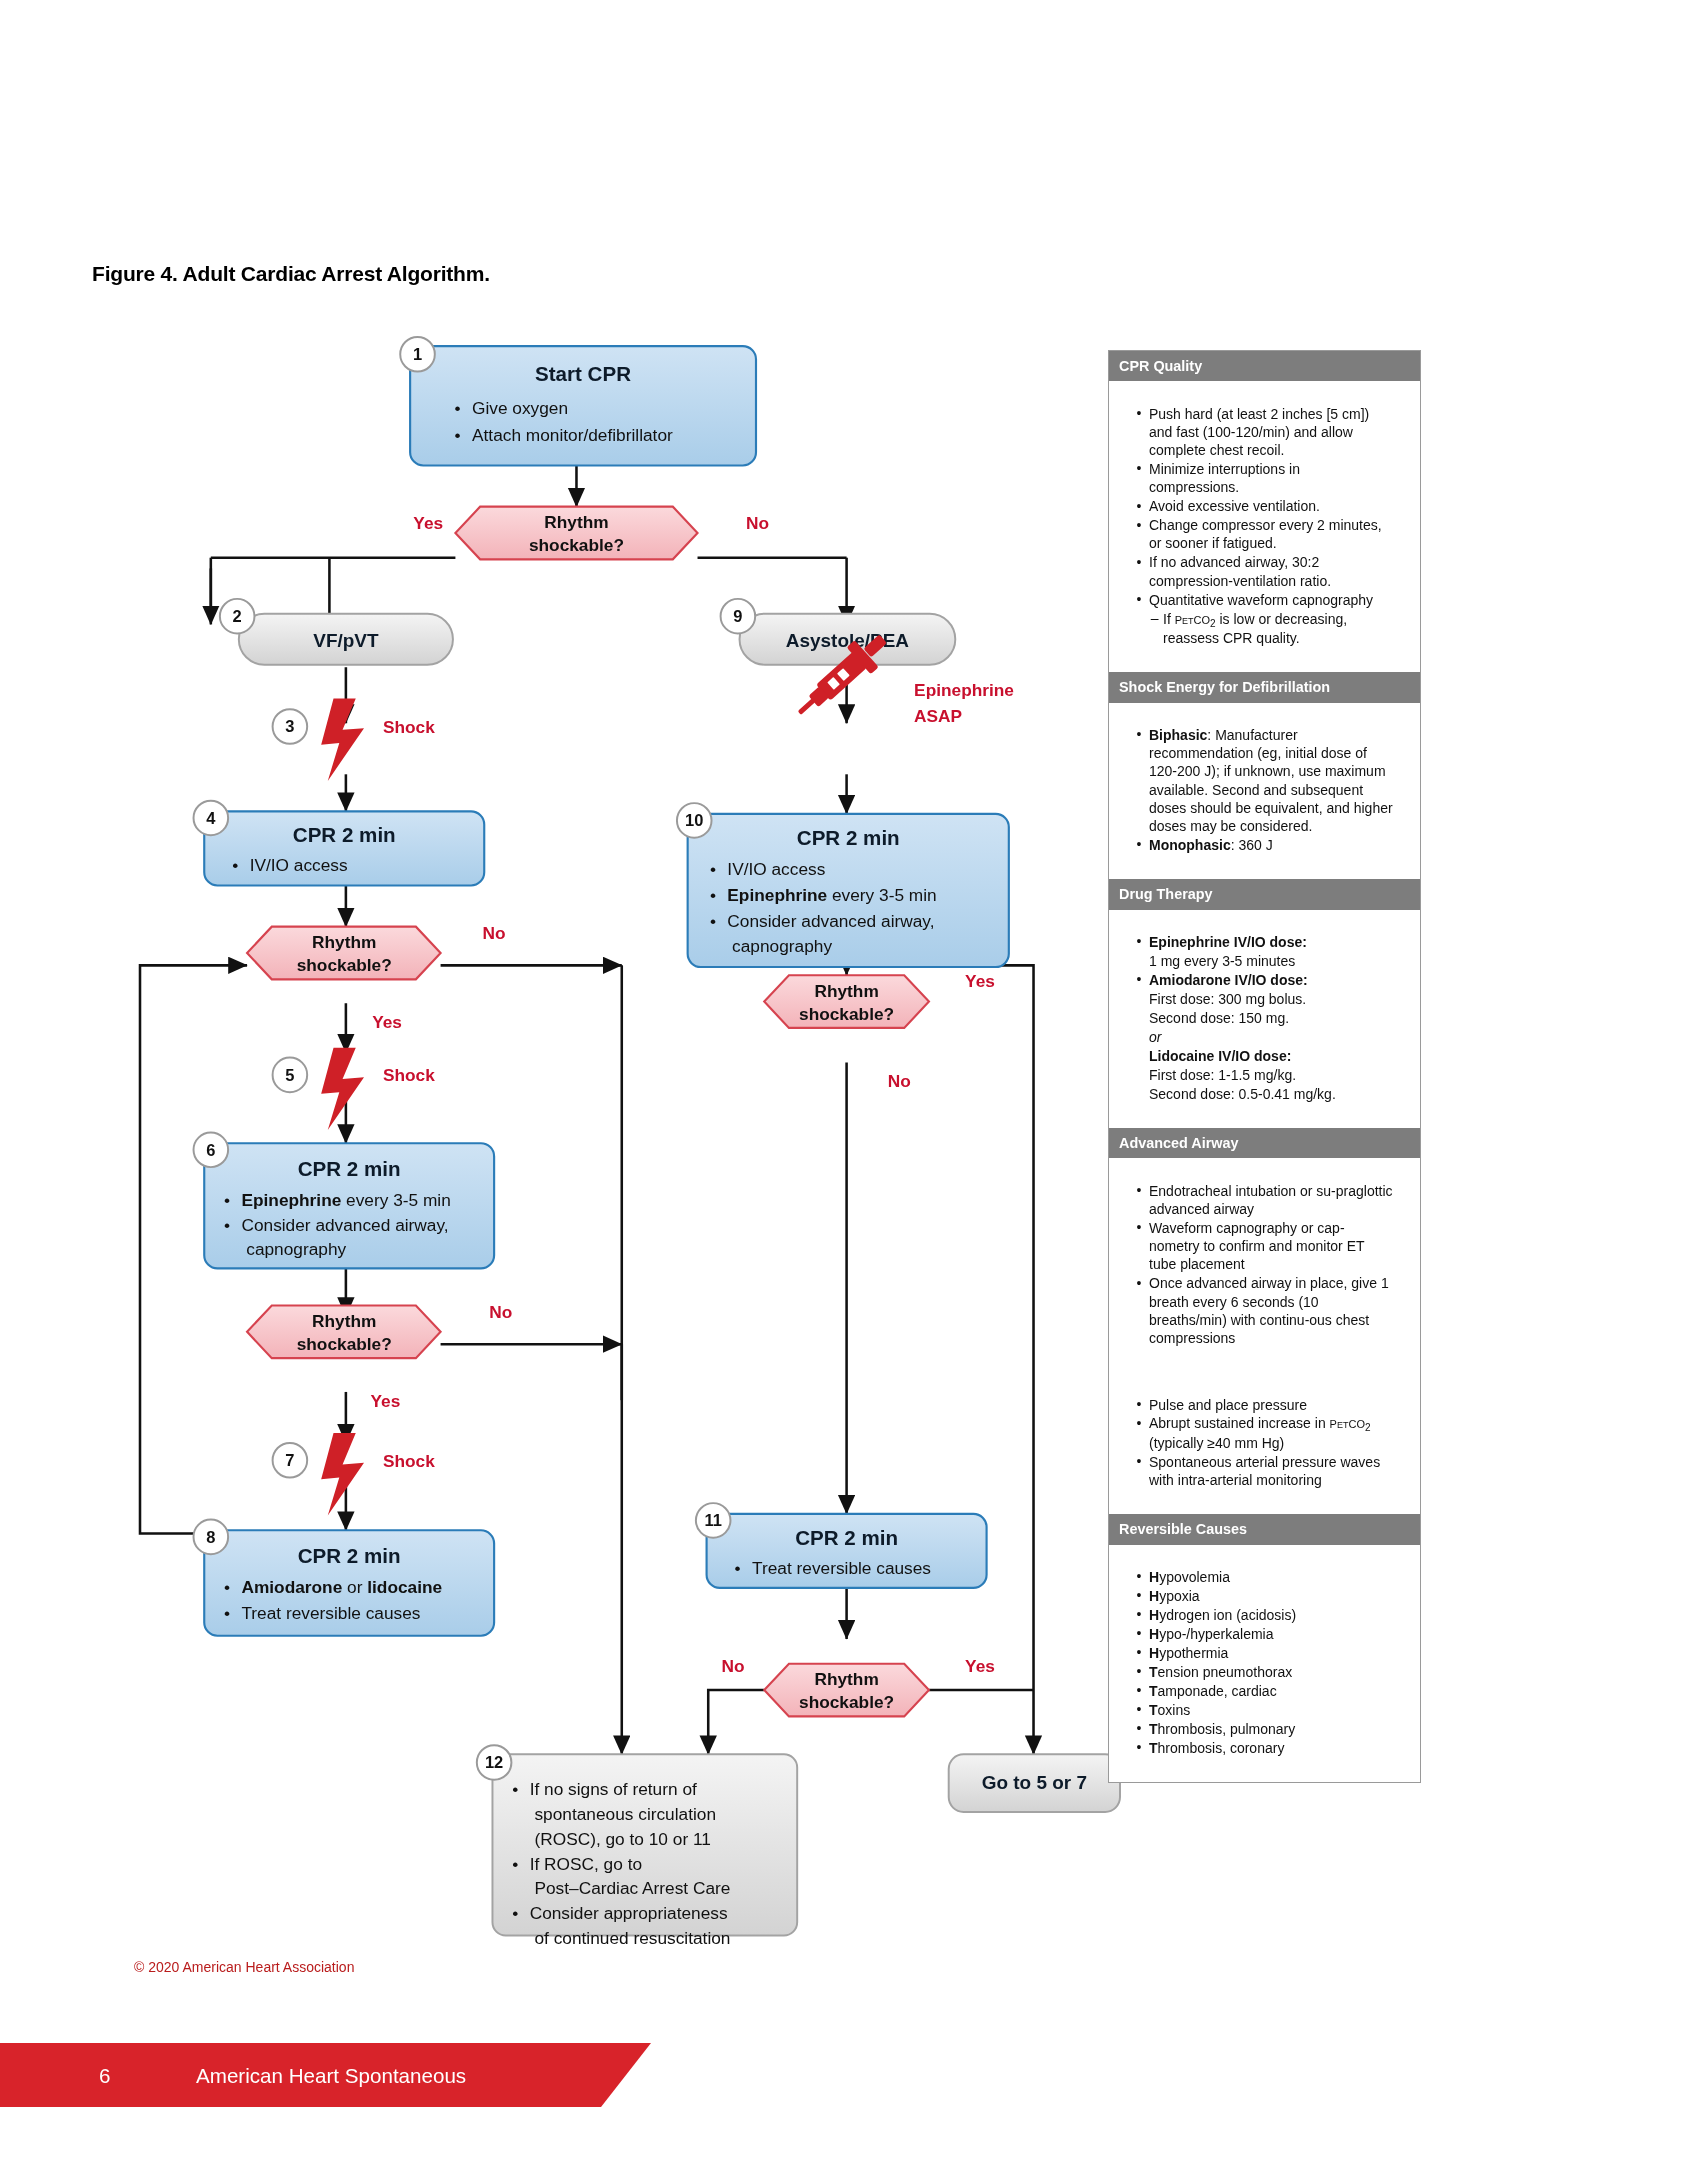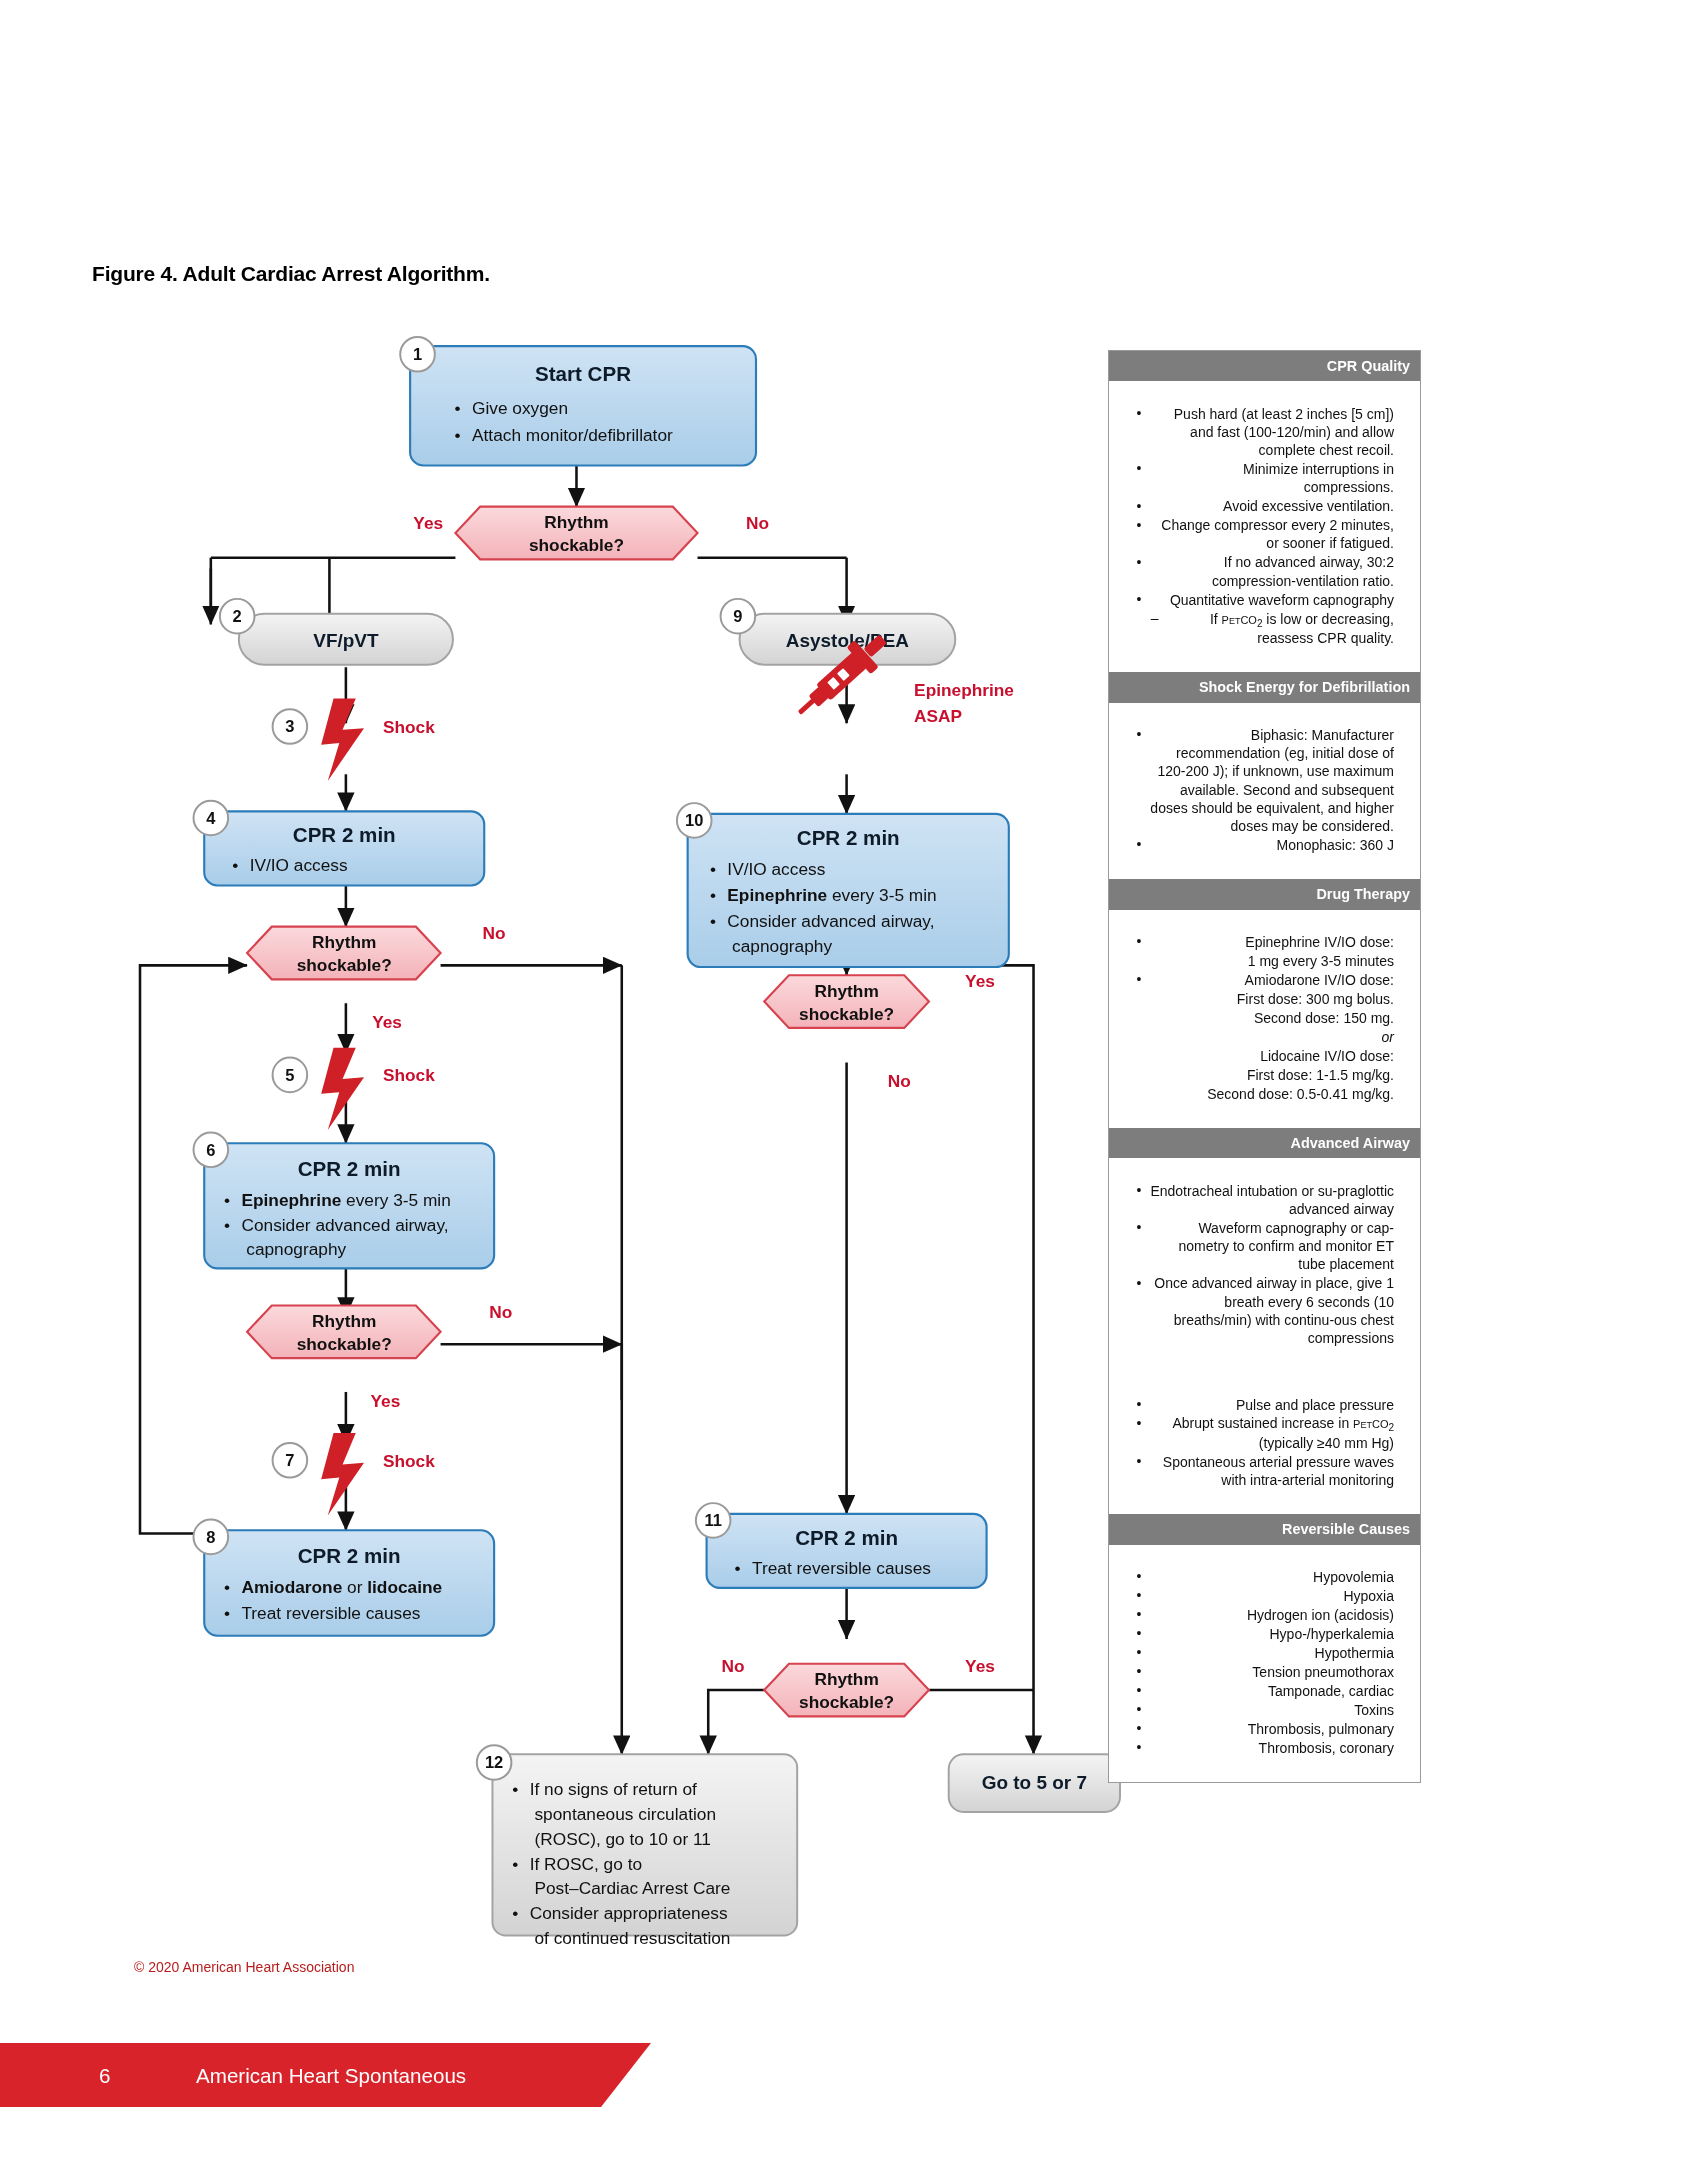--- a/index.html
+++ b/index.html
@@ -8,33 +8,33 @@
   .page{position:absolute;inset:0;}
   #fig-title{position:absolute;left:92px;top:262px;font-size:21px;font-weight:bold;
              letter-spacing:-0.2px;color:#000;}
   #copyright{position:absolute;left:134px;top:1959px;font-size:14px;color:#b91c1c;}
   #footer-bar{position:absolute;left:0;top:2043px;width:651px;height:64px;background:#d8232a;
               clip-path:polygon(0 0,651px 0,601px 64px,0 64px);}
   #footer-page{position:absolute;left:99px;top:2064px;font-size:20.6px;color:#fff;}
   #footer-org{position:absolute;left:196px;top:2064px;font-size:20.6px;color:#fff;}
   svg.flow{position:absolute;left:0;top:0;width:1120px;height:2018px;overflow:visible;}
   .sidebar{position:absolute;left:1108px;top:350px;width:311px;
-           border:0.8px solid #9a9a9a;background:#a3a3a3;text-align:right;}
+           border:0.8px solid #9a9a9a;background:#a3a3a3;}
   .panel-head{background:#7d7d7d;color:#fff;font-weight:bold;font-size:14.4px;
               padding:5.8px 10px 6.6px 10px;line-height:1.25;}
   .panel-body{padding:7.4px 10px 9px 10px;background:#fff;}
   .panel-body ul{margin:16px;padding:0;list-style:none;}
   .panel-body li{position:relative;padding-left:14px;font-size:14px;line-height:1.3;
                  margin-bottom:0.8px;color:#111;}
   .panel-body li:before{content:"\2022";position:absolute;left:1.6px;top:-0.8px;font-size:14px;}
   .panel-body li.sub{padding-left:28px;}
   .panel-body li.sub:before{content:"\2013";left:15.7px;}
   .panel-body li.nb{padding-left:14px;}
   .panel-body li.nb:before{content:"";}
-  .panel-body b{font-weight:normal;}
+  .panel-body b{font-weight:bold;}
   .panel-body i{font-style:italic;}
   .sc{font-size:11px;}
   .sub2{font-size:10px;vertical-align:-2.5px;}
   text{font-family:"Liberation Sans",sans-serif;}
   .bx-title{font-size:25px;font-weight:bold;fill:#0d1b2a;}
   .bx-li{font-size:21px;fill:#111;}
   .dec-t{font-size:21px;font-weight:bold;fill:#111;}
   .lbl-red{font-size:21px;font-weight:bold;fill:#c8102e;}
   .num{font-size:20px;font-weight:bold;fill:#111;}
   .pill-t{font-size:23px;font-weight:bold;fill:#0d1b2a;}

